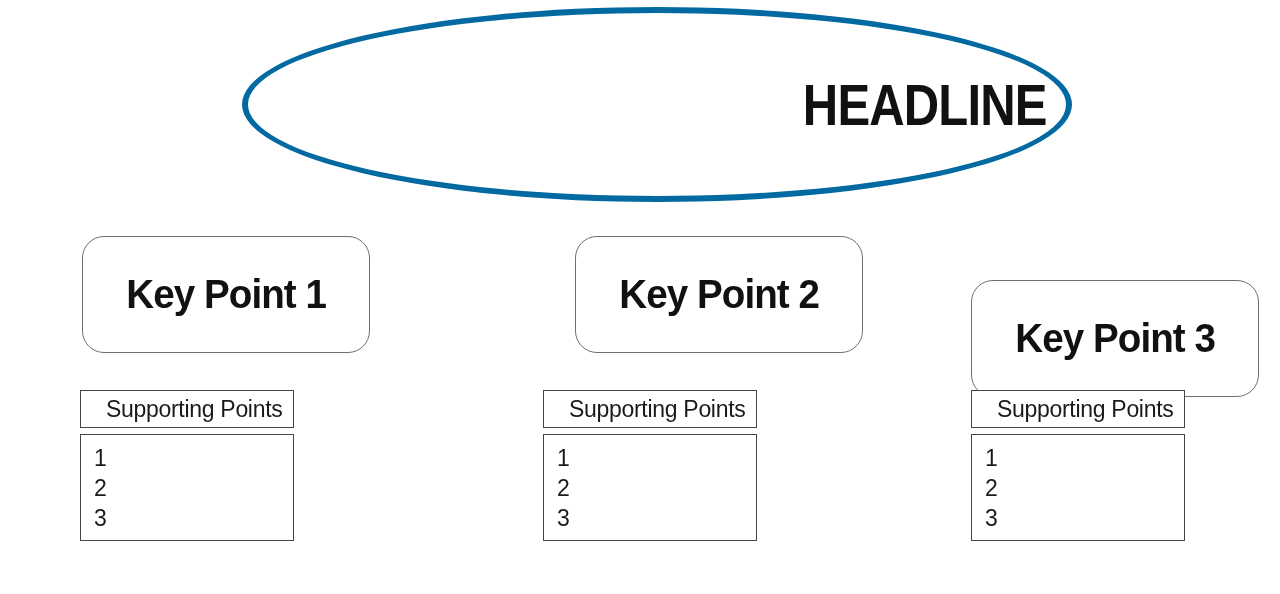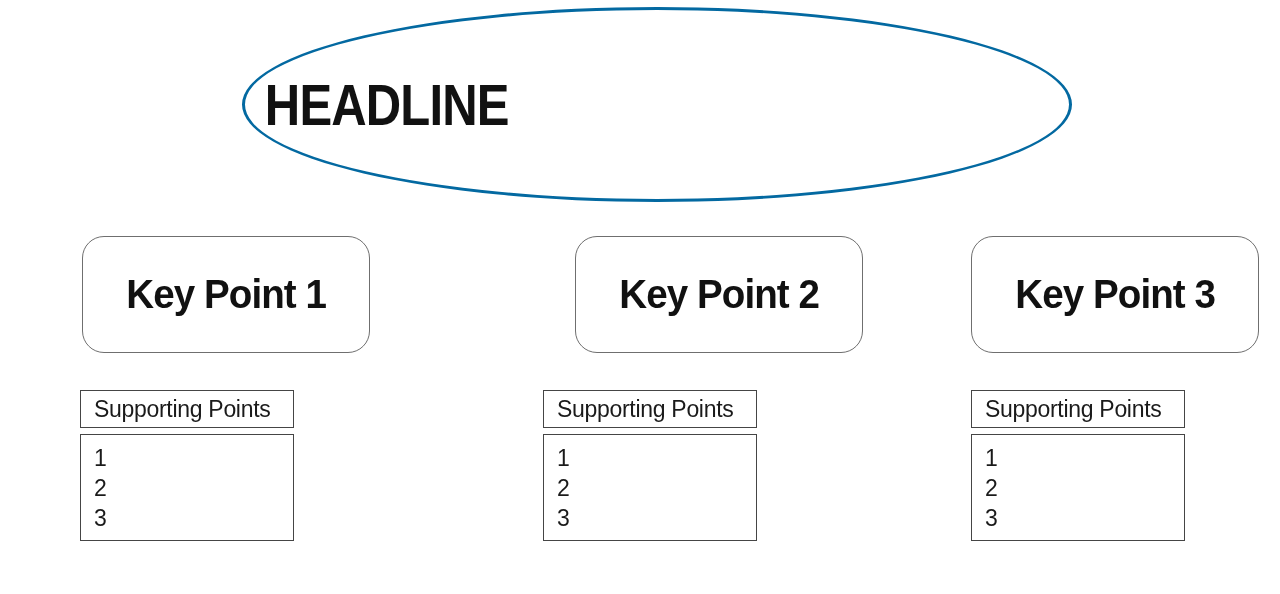--- a/index.html
+++ b/index.html
@@ -16,25 +16,25 @@
     overflow: hidden;
   }
 
   
   .ellipse {
     position: absolute;
     left: 242px;
     top: 7px;
     width: 830px;
     height: 195px;
-    border: 3px solid #0369a1;
+    border: 6px solid #0369a1;
     border-radius: 50%;
     display: flex;
     align-items: center;
-    justify-content: flex-start;
+    justify-content: flex-end;
     box-sizing: border-box;
     background: #ffffff;
   }
   .ellipse .headline-text {
     font-size: 57px;
     font-weight: bold;
     color: #111111;
     letter-spacing: -1px;
     transform: scaleX(0.86);
     transform-origin: center;
@@ -58,33 +58,33 @@
   .keypoint .kp-text {
     font-size: 41px;
     font-weight: bold;
     color: #111111;
     letter-spacing: -1px;
     transform: scaleX(0.94);
     white-space: nowrap;
   }
   .kp-1 { left: 82px; }
   .kp-2 { left: 575px; }
-  .kp-3 { left: 971px; }
+  .kp-3 { left: 971px; margin-top: 44px; }
 
   
   .sp-header {
     position: absolute;
     top: 390px;
     width: 214px;
     height: 38px;
     border: 1.5px solid #454545;
     box-sizing: border-box;
     display: flex;
     align-items: center;
-    padding-left: 13px;
+    padding-left: 25px;
     background: #ffffff;
   }
   .sp-header .sp-title {
     font-size: 23px;
     color: #1a1a1a;
     letter-spacing: -0.3px;
     white-space: nowrap;
   }
   .sp-1 { left: 80px; }
   .sp-2 { left: 543px; }

